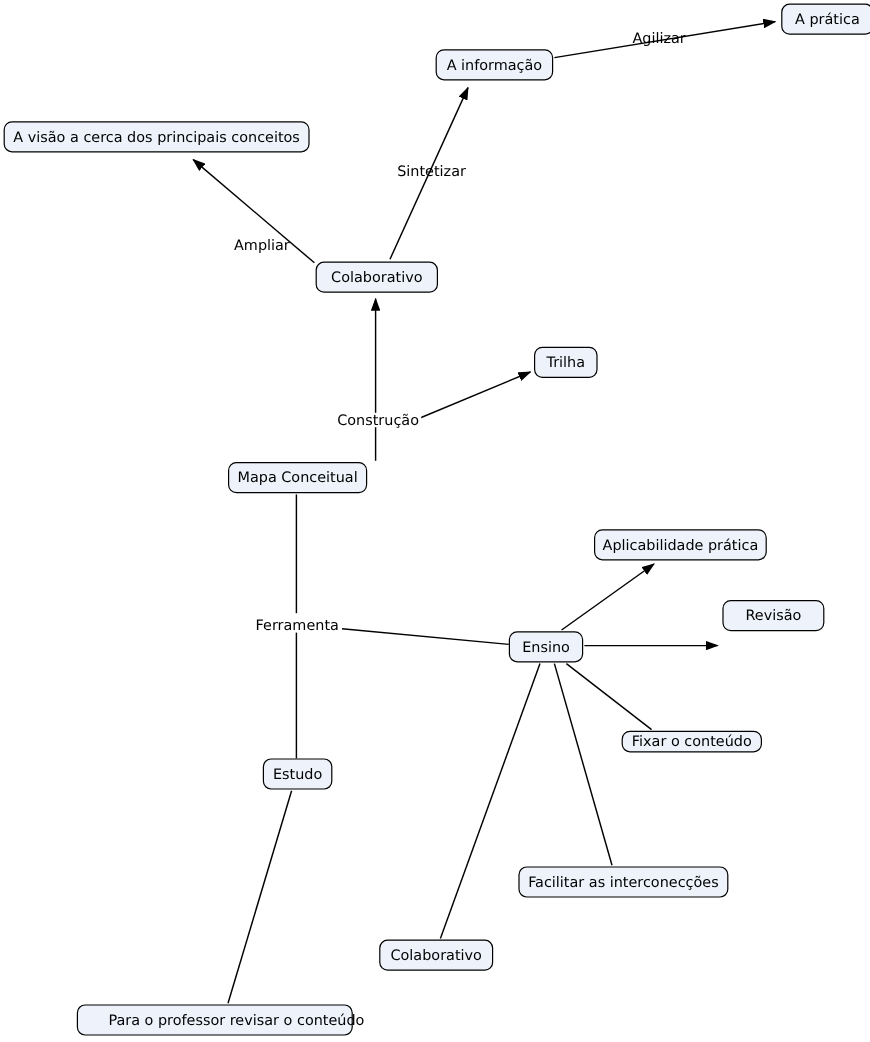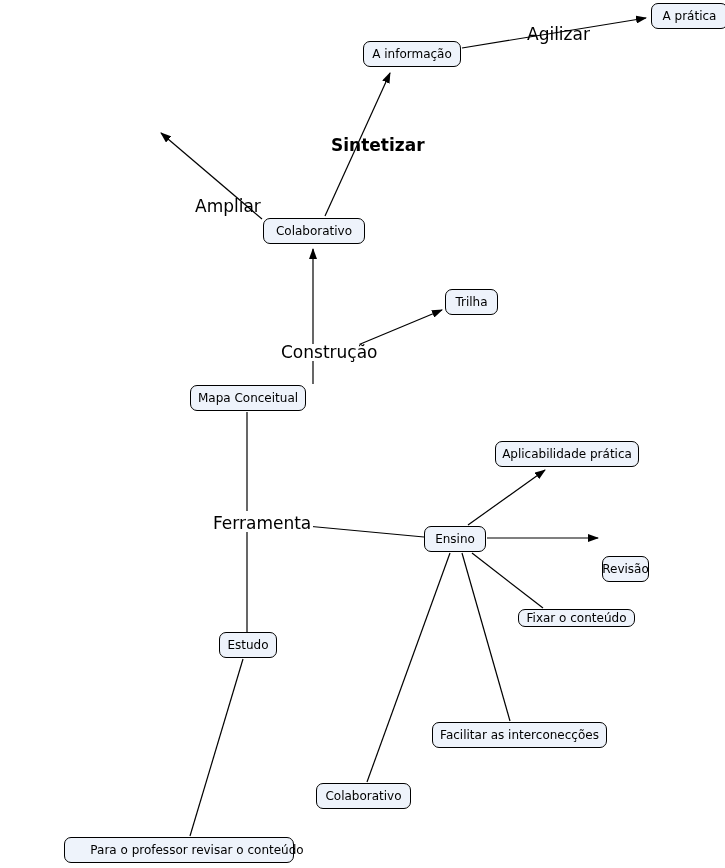--- a/index.html
+++ b/index.html
@@ -33,21 +33,21 @@
     line-height: 1;
     display: flex;
     align-items: center;
     justify-content: center;
     white-space: nowrap;
     padding: 0 8px;
   }
   .edge-label {
     position: absolute;
     color: #000000;
-    font-size: 17px;
+    font-size: 12px;
     line-height: 1;
     white-space: nowrap;
     background: transparent;
   }
 </style>
 </head>
 <body>
 
 <div id="canvas">
 
@@ -87,20 +87,23 @@
   </svg>
 
   <div class="node" style="left:651px;top:3px;width:77px;height:26px;">
     <span>A prática</span>
   </div>
 
   <div class="node" style="left:363px;top:41px;width:98px;height:26px;align-items:center;">
     <span>A informação</span>
   </div>
 
+  <div class="node" style="left:3px;top:101px;width:255px;height:26px;">
+    <span>A visão a cerca dos principais conceitos</span>
+  </div>
 
   <div class="node" style="left:263px;top:218px;width:102px;height:26px;">
     <span>Colaborativo</span>
   </div>
 
   <div class="node" style="left:445px;top:289px;width:53px;height:26px;">
     <span>Trilha</span>
   </div>
 
   <div class="node" style="left:495px;top:441px;width:144px;height:26px;">
@@ -108,21 +111,21 @@
   </div>
 
   <div class="node" style="left:190px;top:385px;width:116px;height:26px;">
     <span>Mapa Conceitual</span>
   </div>
 
   <div class="node" style="left:424px;top:526px;width:62px;height:26px;">
     <span>Ensino</span>
   </div>
 
-  <div class="node" style="left:602px;top:556px;width:47px;height:26px;">
+  <div class="node" style="left:602px;top:500px;width:85px;height:26px;">
     <span>Revisão</span>
   </div>
 
   <div class="node" style="left:518px;top:609px;width:117px;height:18px;">
     <span>Fixar o conteúdo</span>
   </div>
 
   <div class="node" style="left:219px;top:632px;width:58px;height:26px;">
     <span>Estudo</span>
   </div>
@@ -134,21 +137,21 @@
   <div class="node" style="left:316px;top:783px;width:95px;height:26px;">
     <span>Colaborativo</span>
   </div>
 
   <div class="node" style="left:64px;top:837px;width:230px;height:26px;padding-left:44px;">
     <span>Para o professor revisar o conteúdo</span>
   </div>
 
   <div class="edge-label" style="left:527px;top:26px;">Agilizar</div>
 
-  <div class="edge-label" style="left:331px;top:137px;font-weight:bold;">Sintetizar</div>
+  <div class="edge-label" style="left:331px;top:137px;">Sintetizar</div>
 
   <div class="edge-label" style="left:195px;top:150px;margin-top:48px;">Ampliar</div>
 
   <div class="edge-label" style="left:279px;top:344px;background:#ffffff;padding:0 2px;">Construção</div>
 
   <div class="edge-label" style="left:211px;top:515px;background:#ffffff;padding:0 2px;">Ferramenta</div>
 
 </div>
 
 </body></html>

